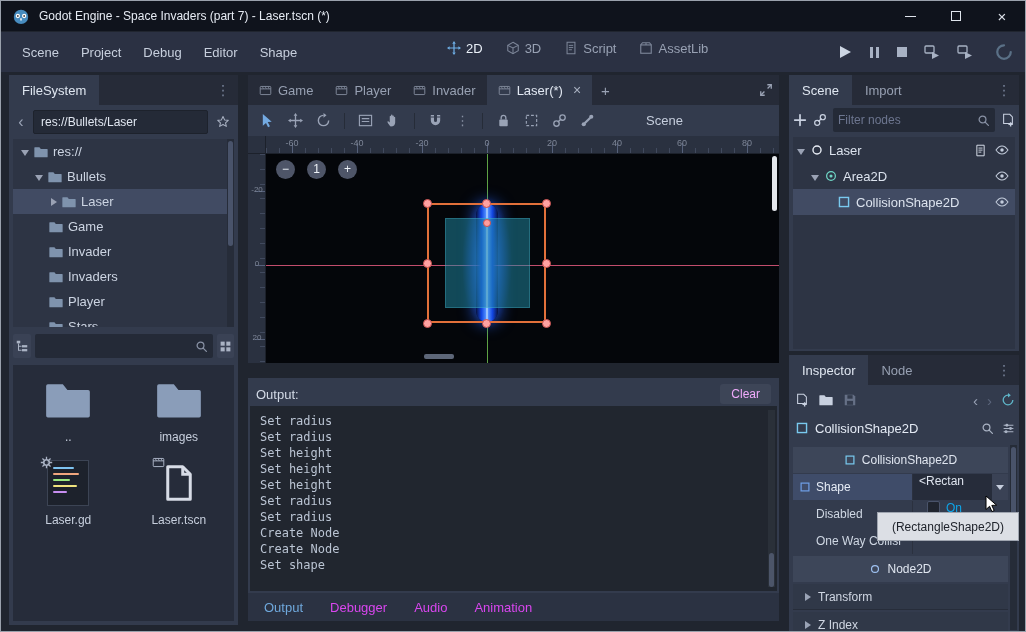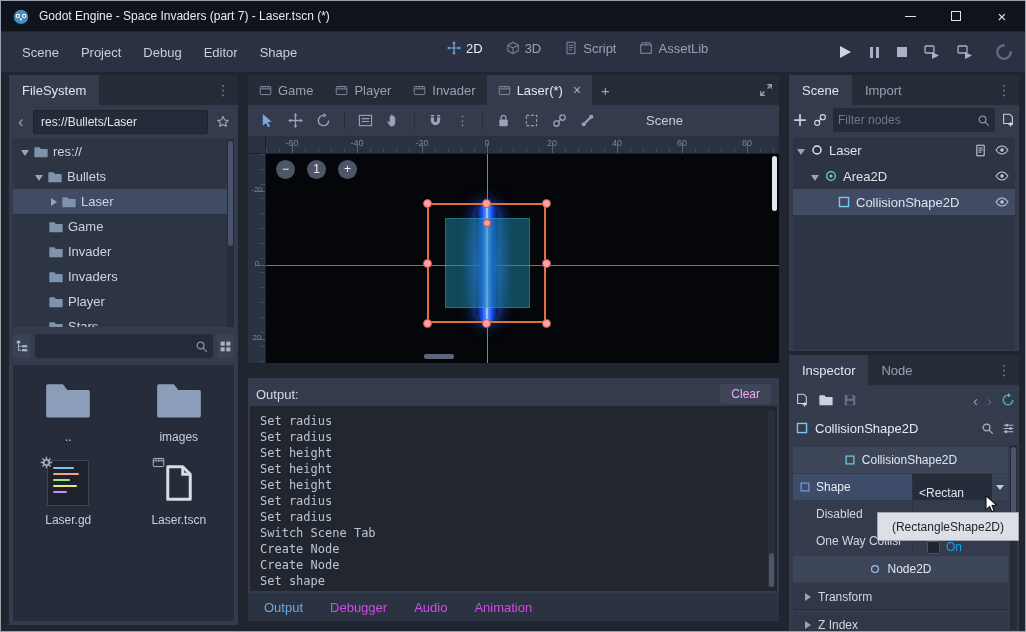--- a/index.html
+++ b/index.html
@@ -151,21 +151,21 @@
   .chev.off{color:#5c667c}
   .hist{color:#5fb6c9}
   .node-row{position:absolute;left:6px;top:30px;right:4px;height:26px;display:flex;align-items:center;gap:6px;color:#e4eaf4;font-size:13px}
   .node-row .right{margin-left:auto;display:flex;gap:8px;color:#aab3c4}
   .props{position:absolute;left:4px;top:60px;right:11px;bottom:0;overflow:hidden}
   .cat{height:26px;margin-top:2px;background:#3d4659;display:flex;align-items:center;justify-content:center;gap:6px;font-size:12px;color:#dfe5ef}
   .prow{height:26px;margin-top:1px;display:flex;align-items:stretch;font-size:12px}
   .plabel{flex:0 0 120px;display:flex;align-items:center;gap:5px;padding-left:6px;color:#cfd7e3;border-right:1px solid #2b313f;white-space:nowrap;overflow:hidden}
   .plabel.noicon{padding-left:23px}
   .plabel.hl{background:#3f4c69;color:#e6ecf6}
-  .pvalue{flex:1;display:flex;align-items:flex-end;position:relative}
+  .pvalue{flex:1;display:flex;align-items:flex-start;position:relative}
   .pvalue.field{background:#262c3a;color:#dfe5ef;padding-left:6px}
   .drop-arrow{position:absolute;right:0;top:0;bottom:0;width:16px;background:#3a4255;display:flex;align-items:center;justify-content:center}
   .drop-arrow i{width:0;height:0;border-top:5px solid #c6cedd;border-left:4px solid transparent;border-right:4px solid transparent;display:block}
   .checkbox{width:13px;height:13px;background:#20252f;border:1px solid #49536a;border-radius:2px;margin-left:14px;display:block}
   .chk-label{margin-left:6px;color:#0ea5e9}
   .section{height:26px;margin-top:2px;background:#303848;display:flex;align-items:center;gap:7px;padding-left:12px;font-size:12px;color:#cfd6e2;border-bottom:1px solid #272d3a}
   .sec-arrow{width:0;height:0;border-left:6px solid #9aa3b5;border-top:4.5px solid transparent;border-bottom:4.5px solid transparent;display:block}
   .insp-scroll{position:absolute;right:2px;top:60px;bottom:2px;width:7px;background:#262c38}
   .insp-scroll .thumb{position:absolute;left:1px;top:2px;width:5px;height:92px;background:#49536a;border-radius:3px;display:block}
 
@@ -674,21 +674,20 @@
         <button class="clear-btn">Clear</button>
       </div>
       <div class="out-log">
         <div class="logline">Set radius</div>
         <div class="logline">Set radius</div>
         <div class="logline">Set height</div>
         <div class="logline">Set height</div>
         <div class="logline">Set height</div>
         <div class="logline">Set radius</div>
         <div class="logline">Set radius</div>
-        <div class="logline">Switch Scene Tab</div>
         <div class="logline">Create Node</div>
         <div class="logline">Create Node</div>
         <div class="logline">Set shape</div>
         <div class="out-scroll">
             <i class="thumb"></i>
           </div>
       </div>
     </div>
 
     <div class="bottom-tabs">

